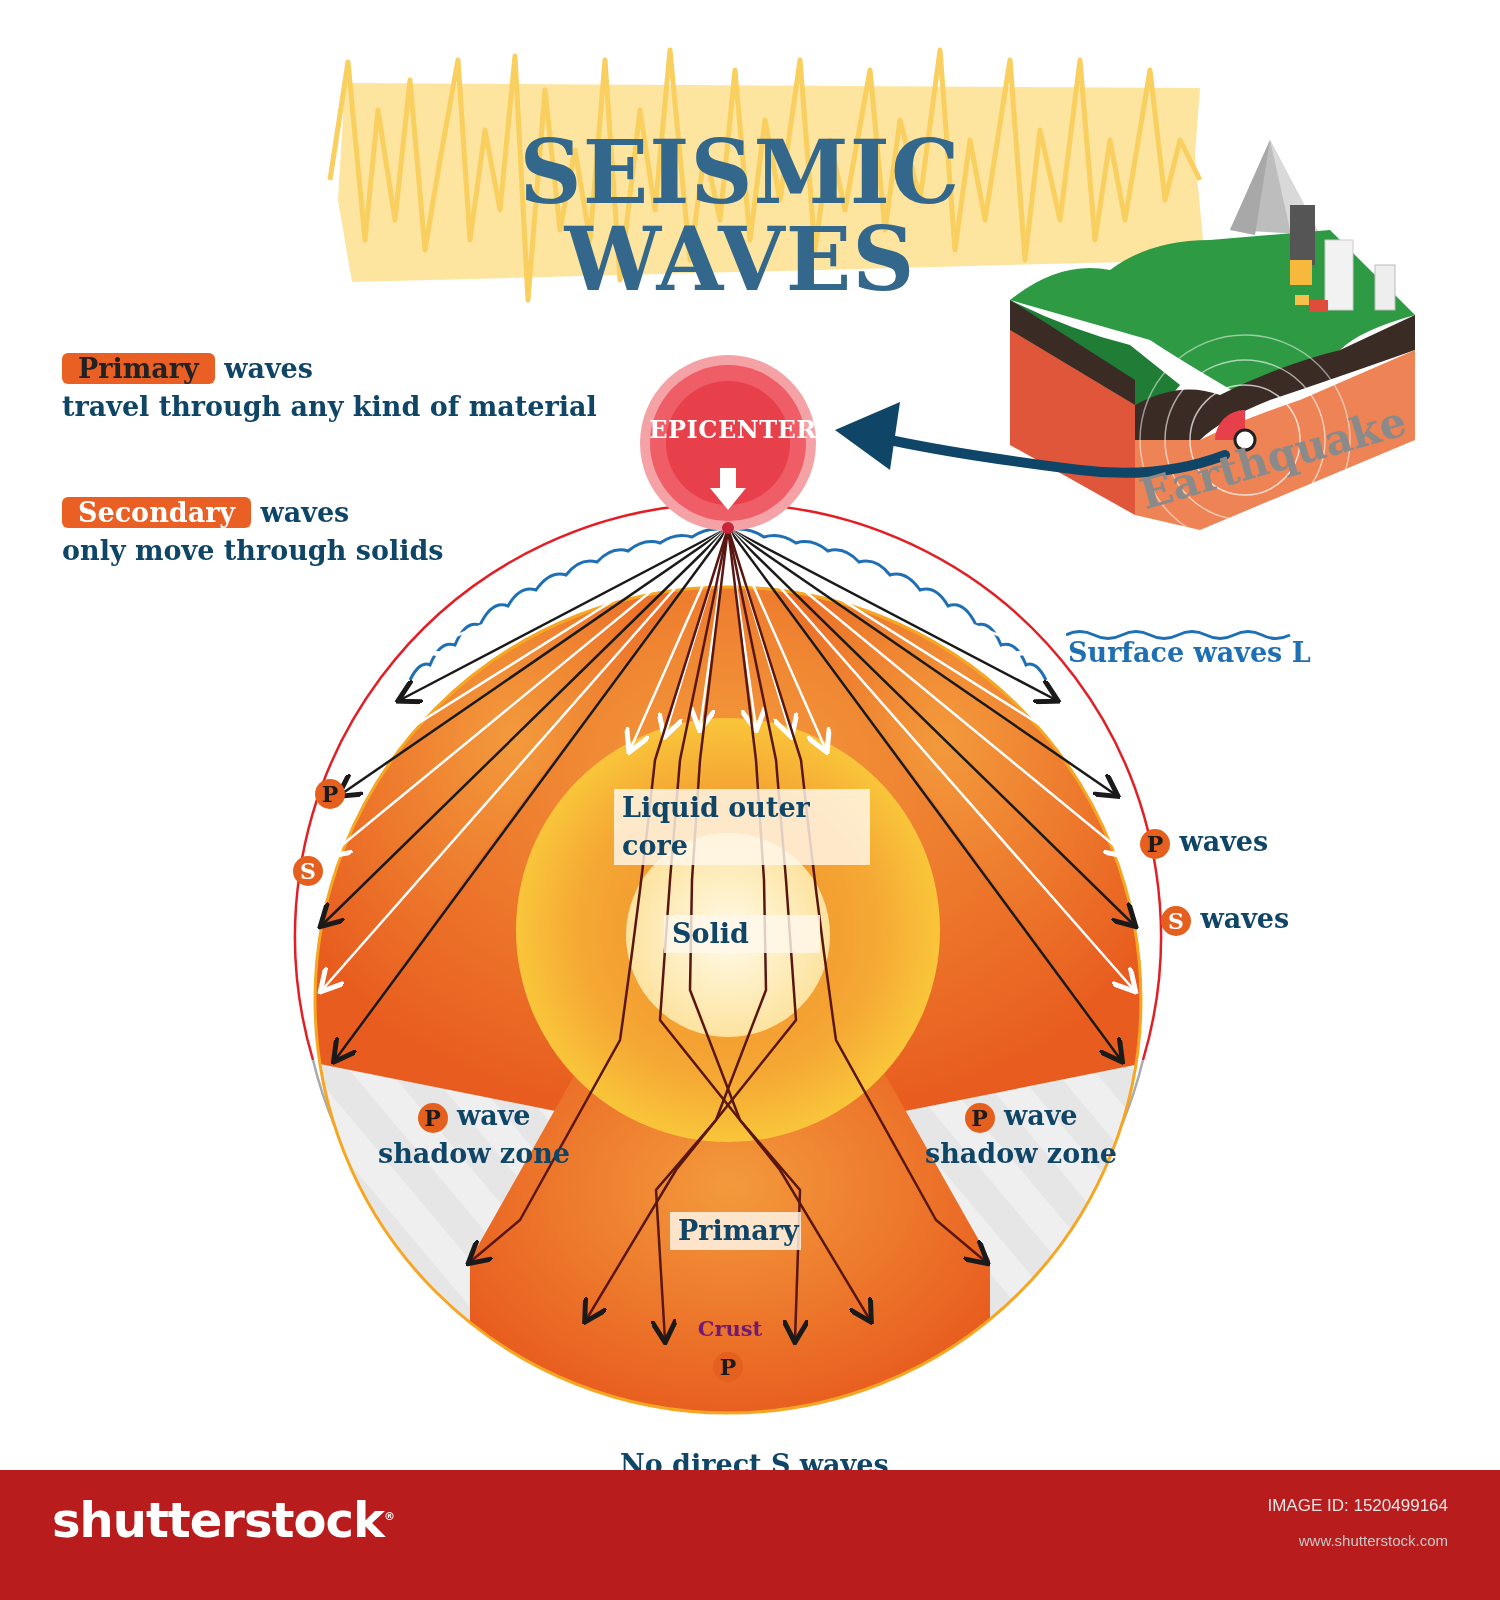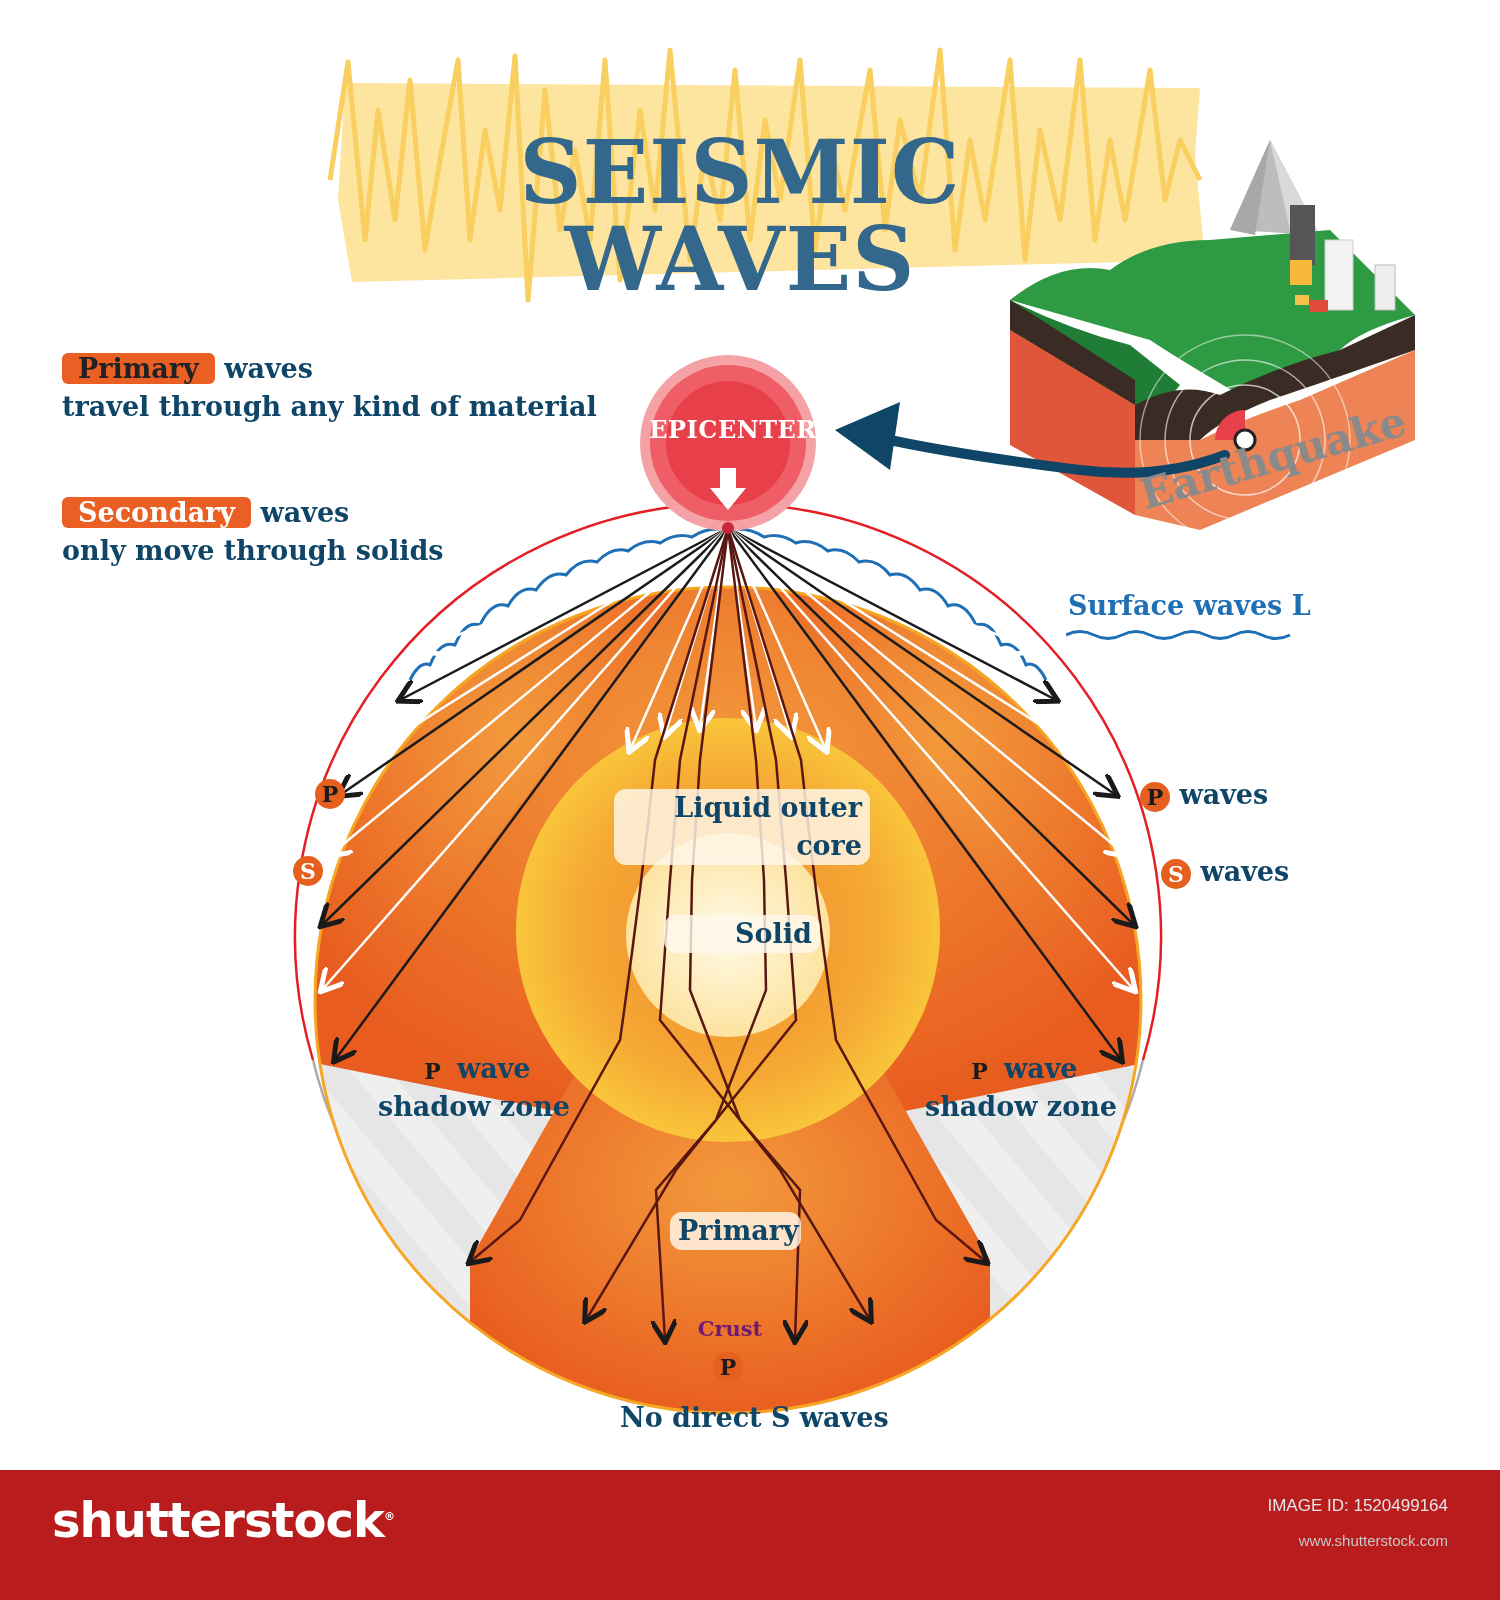--- a/index.html
+++ b/index.html
@@ -7,23 +7,23 @@
          font-family: "DejaVu Serif", "Liberation Serif", serif; }
   .abs { position:absolute; }
   #diagram { position:absolute; left:0; top:0; width:1500px; height:1480px; }
   .title { position:absolute; left:330px; top:130px; width:820px; text-align:center;
            font-family:"DejaVu Serif", serif; font-weight:900; font-size:86px; color:#33688c;
            letter-spacing:1px; line-height:1; transform:scaleY(1.02); }
   .legend { position:absolute; left:62px; color:#0f4566; font-weight:700; font-size:27px; line-height:38px; }
   .legend .tag { background:#ea5f24; border-radius:6px; padding:0 16px; }
   .legend .tag.dark { color:#222; }
   .legend .tag.light { color:#ffffff; }
-  .label { position:absolute; color:#0f4566; font-weight:700; font-size:27px; white-space:nowrap; }
-  .boxlabel { position:absolute; background:rgba(255,248,235,0.82); border-radius:12px; color:#0f4566;
-              font-weight:700; font-size:27px; text-align:right; line-height:38px; padding:0 8px; }
+  .label { position:absolute; color:#0f4566; font-weight:700; font-size:27px; white-space:nowrap;margin-top:47px; }
+  .boxlabel { position:absolute; background:rgba(255,248,235,0.82); border-radius:0; color:#0f4566;
+              font-weight:700; font-size:27px; text-align:left; line-height:38px; padding:0 8px; }
   .badge { display:inline-block; width:30px; height:30px; border-radius:50%; background:#e55f1e; color:#1b1b1b;
            font-weight:900; font-size:22px; text-align:center; line-height:30px; vertical-align:middle; }
   .badge.s { color:#ffffff; }
   .epi { position:absolute; left:648px; top:415px; width:170px; text-align:center; color:#fff; font-weight:700;
          font-size:24px; letter-spacing:0.5px; }
   .eq { position:absolute; left:1148px; top:470px; font-size:42px; font-weight:900; color:#8a8a8a;
         transform:rotate(-16deg); transform-origin:left bottom; }
   .crust { position:absolute; left:680px; top:1316px; width:100px; text-align:center; color:#701a75;
            font-weight:700; font-size:21px; }
   footer { position:absolute; left:0; top:1470px; width:1500px; height:130px; background:#b91c1c; }

